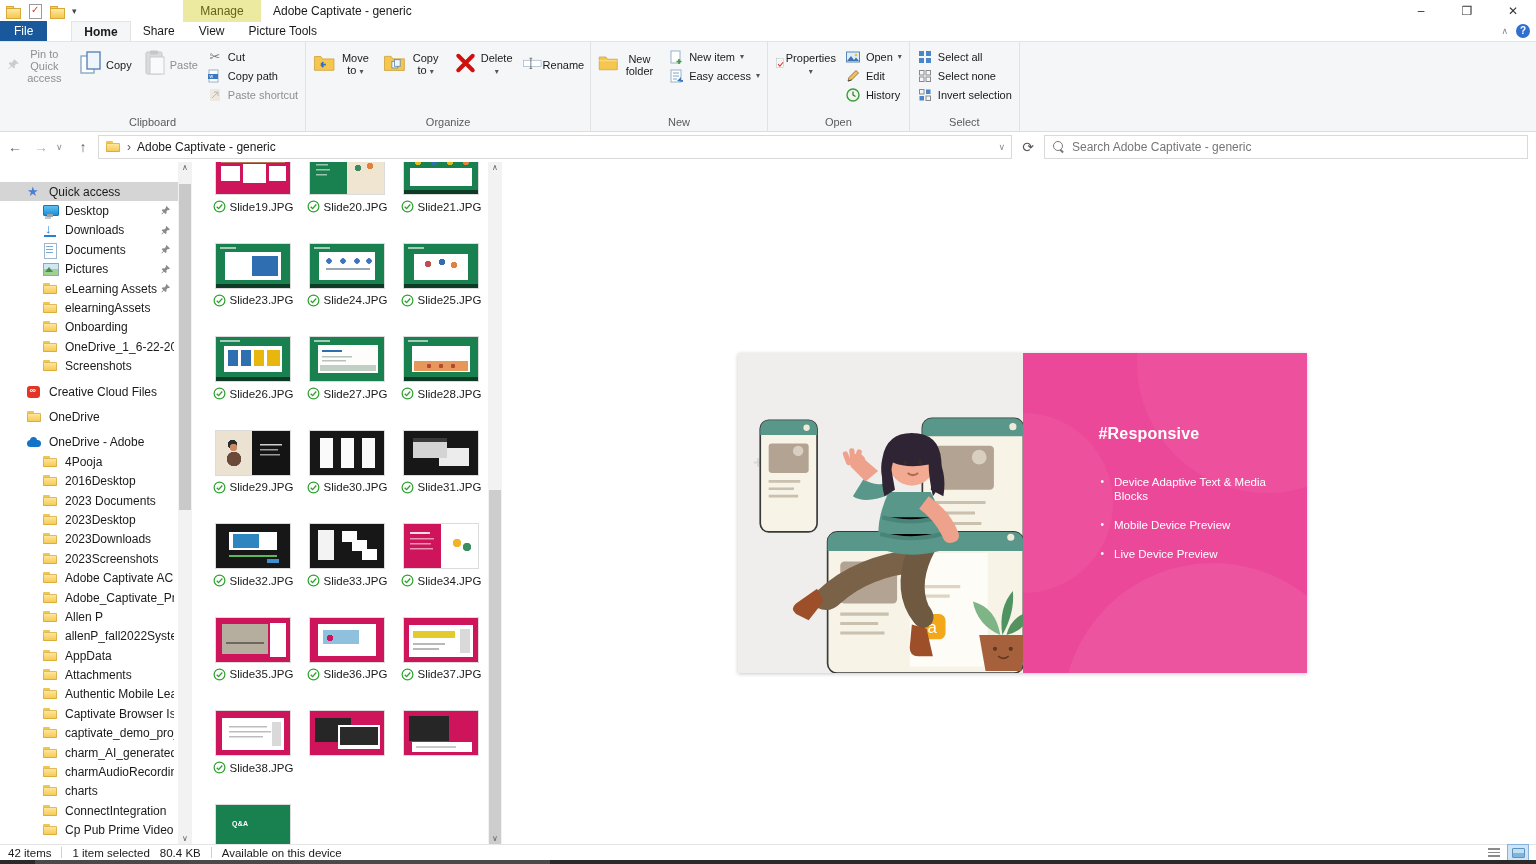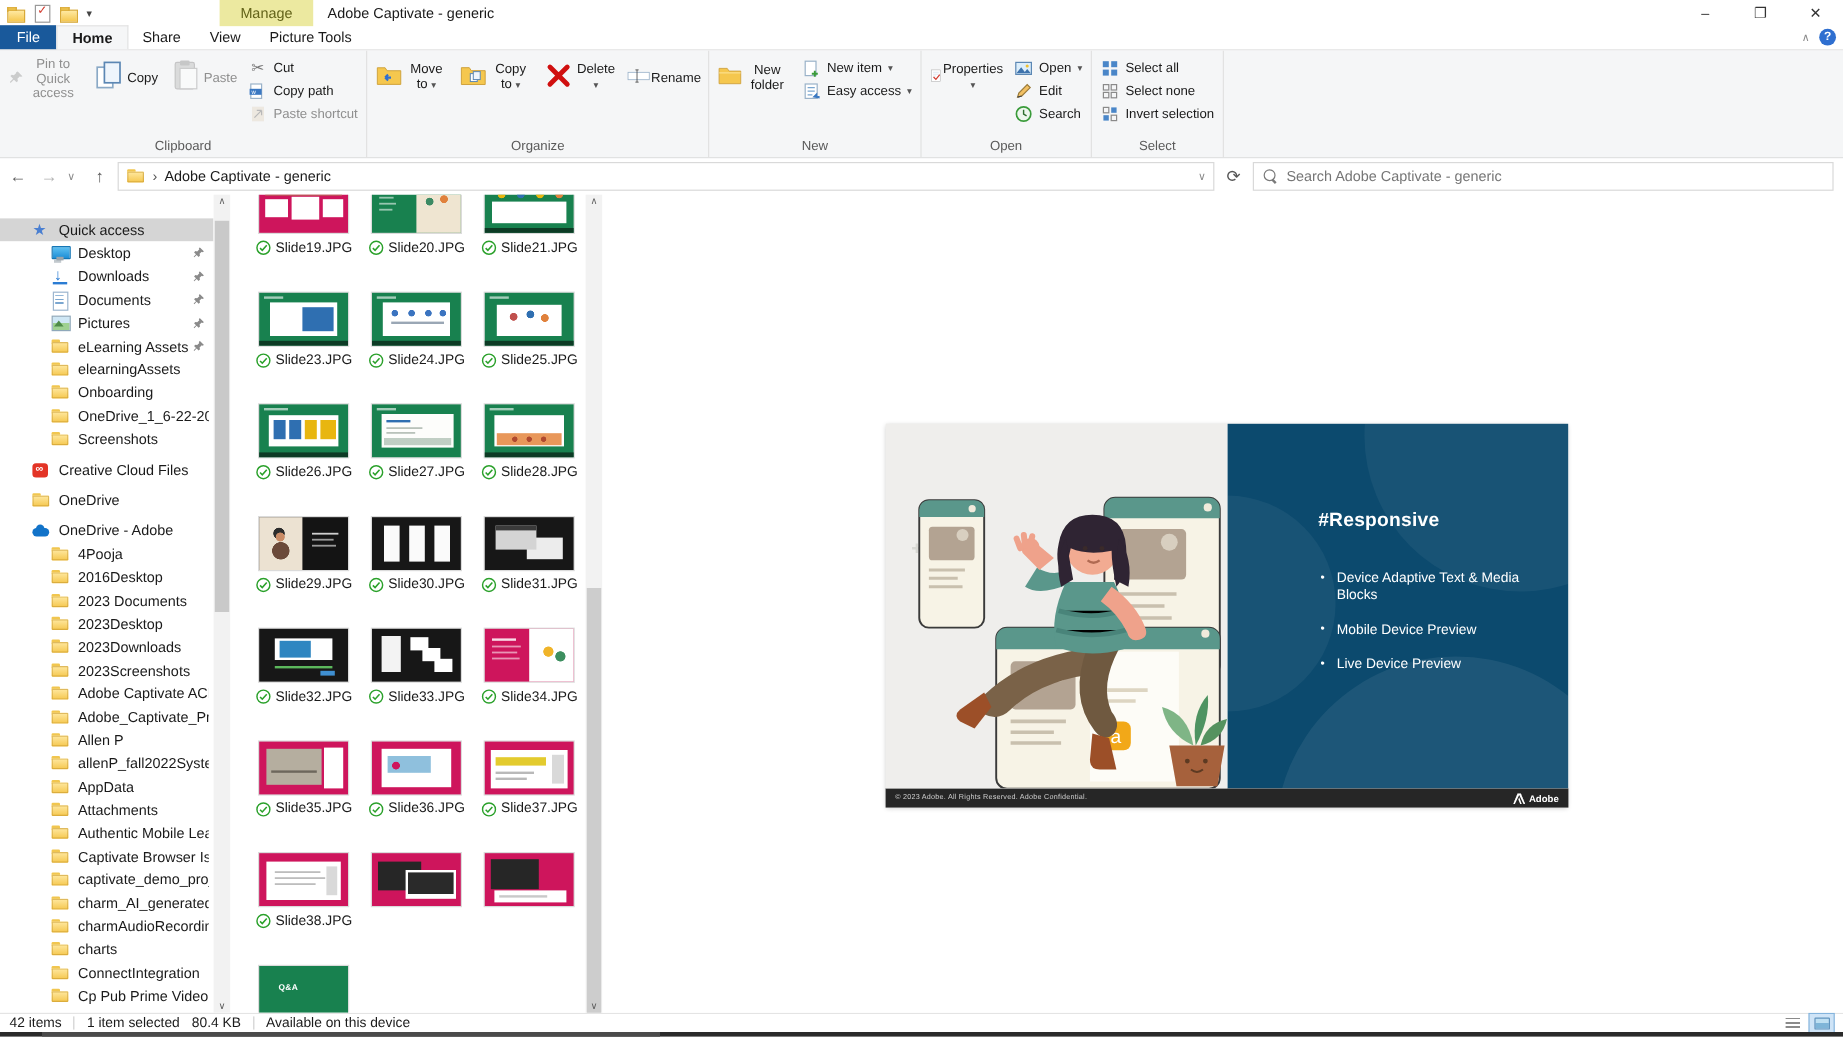--- a/index.html
+++ b/index.html
@@ -18,21 +18,21 @@
   .qat-dd { color:#444; font-size:9px; }
   .ctx-manage { position:absolute; left:183px; top:0; width:78px; height:22px; background:#ece9a0; color:#63631a; text-align:center; line-height:22px; font-size:12px; }
   .title-text { position:absolute; left:273px; top:0; line-height:22px; color:#1a1a1a; }
   .winbtns { position:absolute; right:0; top:0; display:flex; height:22px; }
   .wb { width:46px; height:22px; display:flex; align-items:center; justify-content:center; color:#333; font-size:12px; }
 
   
   .tabrow { position:relative; height:20px; background:#fff; display:flex; align-items:flex-end; border-bottom:1px solid #e4e4e4; flex:0 0 auto; }
   .tab { padding:0 12px; height:20px; line-height:20px; font-size:12px; color:#1a1a1a; }
   .t-file { background:#19599b; color:#fff; padding:0 14px; }
-  .t-active { background:#f5f6f7; border:1px solid #e4e4e4; border-bottom:none; font-weight:bold; }
+  .t-active { background:#f5f6f7; border:1px solid #e4e4e4; border-bottom:none; font-weight:bold;margin-left:24px; }
   .ribbon-mini { position:absolute; right:6px; top:24px; display:flex; gap:8px; align-items:center; z-index:5; }
   .chev-up { color:#888; font-size:9px; }
   .help-q { width:14px; height:14px; border-radius:50%; background:#2f6fd0; color:#fff; font-size:10px; text-align:center; line-height:14px; font-weight:bold; }
 
   
   .ribbon { height:90px; background:#f5f6f7; border-bottom:1px solid #dcdcdc; display:flex; flex:0 0 auto; }
   .rgroup { display:flex; flex-direction:column; border-right:1px solid #e2e2e2; padding:0 2px; }
   .rbody { display:flex; flex:1; align-items:flex-start; padding-top:3px; }
   .rlabel { text-align:center; font-size:11px; color:#5a5a5a; padding:2px 6px 3px; }
   .rb { display:flex; flex-direction:row; align-items:center; padding:3px 4px 0; min-width:46px; max-width:70px; font-size:11px; line-height:12px; text-align:center; }
@@ -268,21 +268,21 @@
 
   .fscroll { width:14px; background:#f2f2f2; position:relative; flex:0 0 14px; }
   .fscroll .arr { position:absolute; left:0; width:14px; text-align:center; font-size:8px; color:#5f5f5f; }
   .fthumb { position:absolute; left:1px; width:12px; background:#cdcdcd; }
 
   
   .preview { flex:1; position:relative; background:#fff; }
   .slide { position:absolute; left:236px; top:191px; width:569px; height:320px; display:flex; flex-direction:column; box-shadow:0 1px 4px rgba(0,0,0,.22); }
   .slide-main { flex:1; display:flex; overflow:hidden; }
   .slide-left { width:50%; background:#efeeec; position:relative; }
-  .slide-right { width:50%; background:#0c4a6e; position:relative; overflow:hidden; color:#fff; }
+  .slide-right { width:50%; background:#ec4899; position:relative; overflow:hidden; color:#fff; }
   .pcirc { position:absolute; border-radius:50%; background:rgba(255,255,255,.05); }
   .pc1 { width:260px; height:260px; right:-90px; top:-120px; }
   .pc2 { width:300px; height:300px; left:40px; bottom:-190px; background:rgba(255,255,255,.07); }
   .pc3 { width:180px; height:180px; left:-90px; top:60px; }
   .slide-title { position:absolute; left:76px; top:72px; font-size:16px; font-weight:bold; letter-spacing:.2px; }
   .bullets { position:absolute; left:78px; top:122px; width:190px; }
   .bullet-row { display:flex; gap:10px; font-size:11.5px; line-height:14px; margin-bottom:15px; }
   .bullet-row .dot { font-size:10px; }
   .slide-footer { height:16px; background:#262626; color:#cfcfcf; display:flex; align-items:center; justify-content:space-between; padding:0 8px; flex:0 0 16px; }
   .foot-copy { font-size:6px; letter-spacing:.2px; }
@@ -479,21 +479,21 @@
                 <path d="M3 13 l1 -3.5 l7 -7 l2.5 2.5 l-7 7 z" fill="#f2c063" stroke="#9a7a3a"></path>
                 <path d="M3 13 l3.5 -1" stroke="#444"></path>
               </svg>
             <span>Edit</span>
           </div>
           <div class="sb">
             <svg class="si" viewBox="0 0 16 16">
                 <circle cx="8" cy="8" r="6" fill="#eef7ee" stroke="#3a9b3a" stroke-width="1.4"></circle>
                 <path d="M8 4.5 V8 l2.5 1.5" stroke="#2f6f2f" fill="none" stroke-width="1.2"></path>
               </svg>
-            <span>Search</span>
+            <span>History</span>
           </div>
         </div>
       </div>
       <div class="rlabel">Open</div>
     </div>
 
     <div class="rgroup">
       <div class="rbody">
         <div class="scol">
           <div class="sb">
@@ -1148,30 +1148,20 @@
                   <span>Mobile Device Preview</span>
                 </div>
 
                 <div class="bullet-row">
                   <span class="dot">•</span>
                   <span>Live Device Preview</span>
                 </div>
               </div>
           </div>
         </div>
-        <div class="slide-footer">
-          <span class="foot-copy">© 2023 Adobe. All Rights Reserved. Adobe Confidential.</span>
-          <span class="foot-brand">
-            <svg width="10" height="9" viewBox="0 0 12 11">
-                <path fill="#fff" d="M0 11L4.4 0h0.3L0.4 11zM12 11L7.6 0h-0.3L11.6 11zM6 4.2L8.6 11H7L5.1 6.4z"></path>
-                <path fill="#fff" d="M4.5 0h3L12 11h-1.6L6 1.8 1.6 11H0z"></path>
-              </svg>
-            <span>Adobe</span>
-          </span>
-        </div>
       </div>
     </div>
   </div>
 
   <div class="statusbar">
     <span>42 items</span>
     <span class="sdiv"></span>
     <span>1 item selected</span>
     <span>80.4 KB</span>
     <span class="sdiv"></span>

